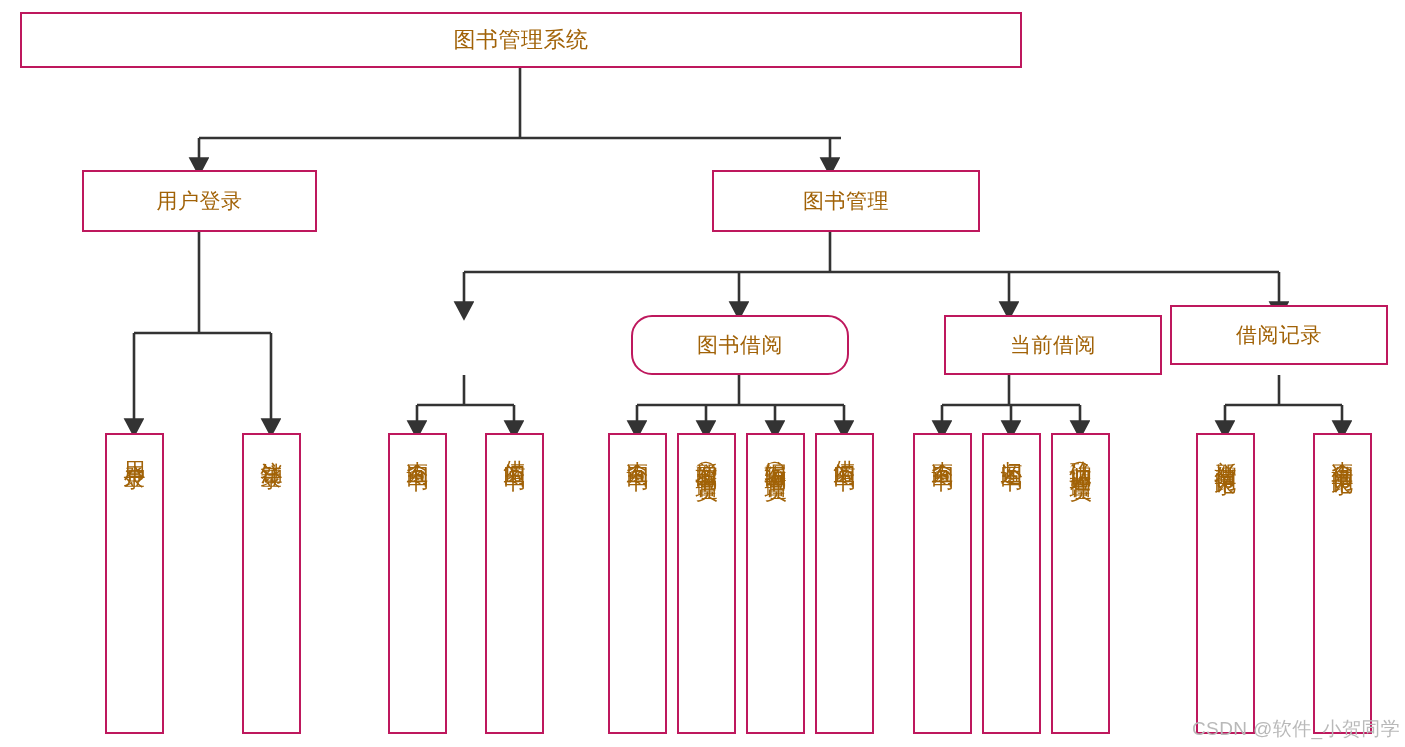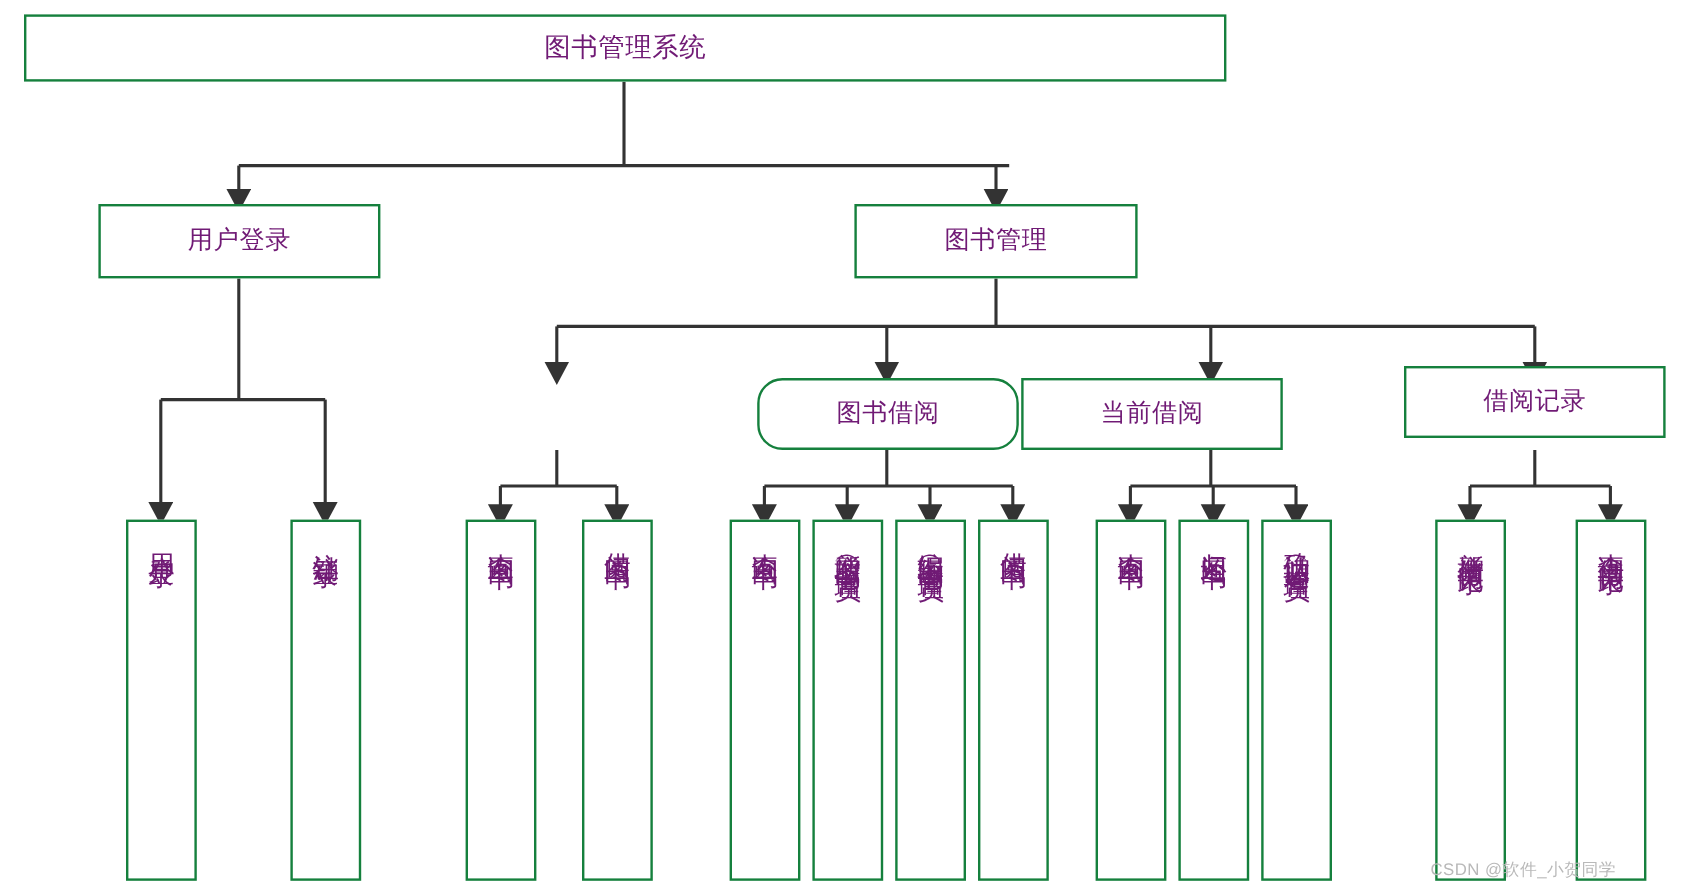--- a/index.html
+++ b/index.html
@@ -23,25 +23,25 @@
     left: 0;
     top: 0;
     width: 1405px;
     height: 747px;
     pointer-events: none;
   }
   .node {
     position: absolute;
     box-sizing: border-box;
     background: #ffffff;
-    border: 2px solid #15803d;
+    border: 2px solid #be185d;
     display: flex;
     align-items: center;
     justify-content: center;
-    color: #701a75;
+    color: #a16207;
     z-index: 3;
   }
   .node-label {
     display: block;
     text-align: center;
     line-height: 1.18;
     white-space: nowrap;
   }
   
   .node.horiz .node-label {
@@ -62,21 +62,21 @@
     text-orientation: upright;
     font-size: 22px;
     line-height: 1.0;
     letter-spacing: 3px;
     white-space: nowrap;
   }
   .watermark {
     position: absolute;
     z-index: 6;
     color: #b9b9b9;
-    font-size: 14px;
+    font-size: 19px;
     letter-spacing: 0.4px;
     white-space: nowrap;
     font-family: "Liberation Sans", "DejaVu Sans", sans-serif;
   }
 </style>
 </head>
 <body>
 
 <div id="diagram-root">
 
@@ -130,28 +130,28 @@
     </g>
   </svg>
 
   <div class="node horiz root" style="left:20px; top:12px; width:1002px; height:56px;">
     <span class="node-label">图书管理系统</span>
   </div>
 
   <div class="node horiz" style="left:82px; top:170px; width:235px; height:62px;">
     <span class="node-label">用户登录</span>
   </div>
-  <div class="node horiz" style="left:712px; top:170px; width:236px; height:62px;">
+  <div class="node horiz" style="left:712px; top:170px; width:268px; height:62px;">
     <span class="node-label">图书管理</span>
   </div>
 
   <div class="node horiz" style="left:631px; top:315px; width:218px; height:60px;border-radius:21px;">
     <span class="node-label">图书借阅</span>
   </div>
-  <div class="node horiz" style="left:851px; top:315px; width:218px; height:60px;">
+  <div class="node horiz" style="left:944px; top:315px; width:218px; height:60px;">
     <span class="node-label">当前借阅</span>
   </div>
   <div class="node horiz" style="left:1170px; top:305px; width:218px; height:60px;">
     <span class="node-label">借阅记录</span>
   </div>
 
   <div class="node vert" style="left:105px; top:433px; width:59px; height:301px;">
     <span class="node-label">用户登录</span>
   </div>
   <div class="node vert" style="left:242px; top:433px; width:59px; height:301px;">

